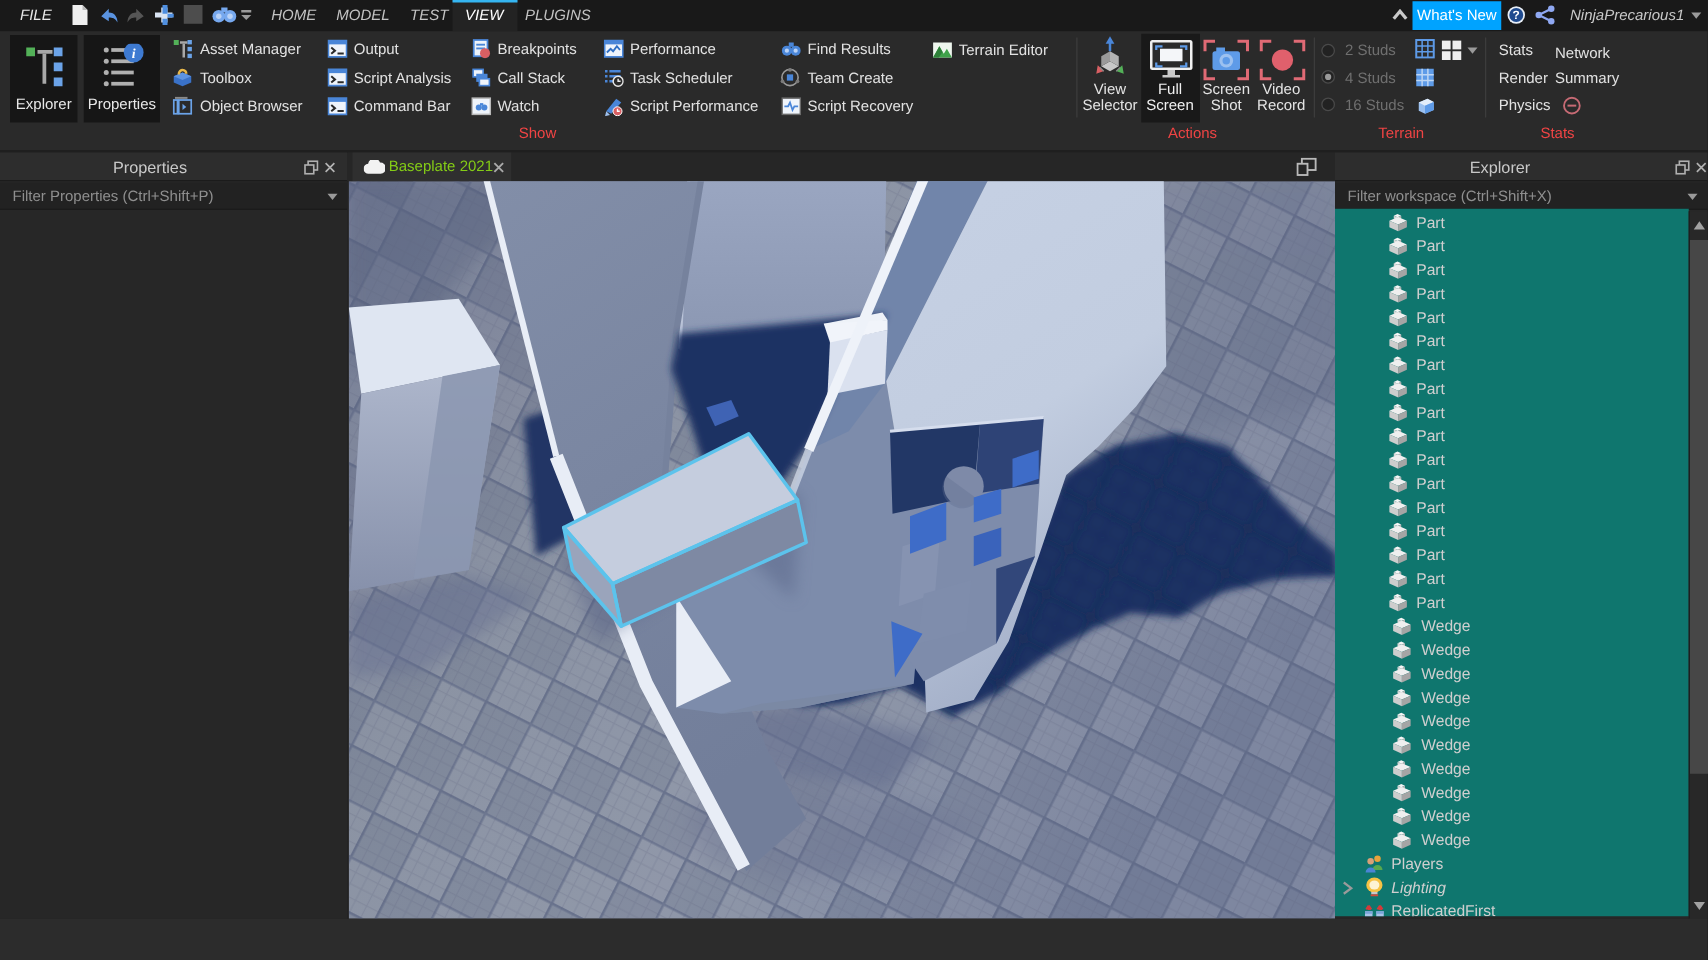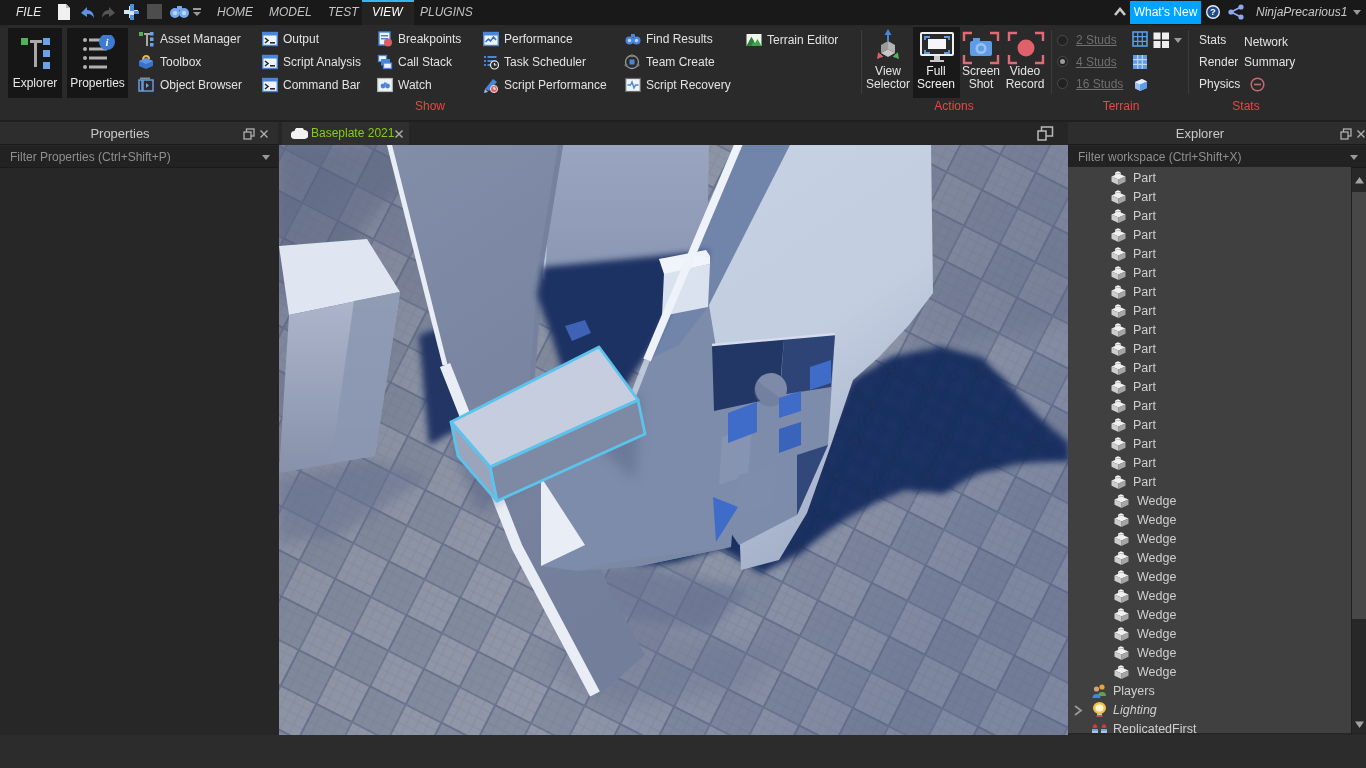--- a/index.html
+++ b/index.html
@@ -13,21 +13,21 @@
 .mtab{position:absolute;top:0;height:25px;line-height:25px;color:#c3c3c3;font-size:12px;font-style:italic;}
 .ticon{position:absolute;top:3px;}
 .rlabel{position:absolute;color:#e2e2e2;font-size:12px;line-height:14px;white-space:nowrap;}
 .glabel{position:absolute;color:#ef4444;font-size:12px;white-space:nowrap;transform:translateX(-50%);}
 .ricon{position:absolute;width:16px;height:16px;}
 .sep{position:absolute;top:5px;height:64px;width:1px;background:#3c3c3c;}
 .bigbtn{position:absolute;top:3px;height:70px;background:#161616;}
 .bigbtn .bl{position:absolute;bottom:4px;width:100%;text-align:center;color:#e8e8e8;font-size:12px;}
 .actlbl{position:absolute;text-align:center;color:#e4e4e4;font-size:12px;line-height:13px;white-space:pre-line;transform:translateX(-50%);}
 .radio{position:absolute;width:11px;height:11px;border-radius:50%;background:#222;border:1px solid #4a4a4a;}
-.radtxt{position:absolute;color:#6f6f6f;font-size:12px;white-space:nowrap;text-decoration:underline;}
+.radtxt{position:absolute;color:#6f6f6f;font-size:12px;white-space:nowrap;}
 .statxt{position:absolute;color:#e2e2e2;font-size:12px;white-space:nowrap;}
 .panel{position:absolute;top:0;background:#272727;}
 .phead{position:absolute;left:0;top:0;width:100%;height:23px;background:#2d2d2d;color:#c8c8c8;font-size:13px;text-align:center;line-height:23px;border-bottom:1px solid #1b1b1b;}
 .pfilter{position:absolute;left:0;top:24px;width:100%;height:22px;background:#222222;color:#8f8f8f;font-size:12px;line-height:22px;padding-left:10px;border-bottom:1px solid #1b1b1b;}
 .caret{position:absolute;width:0;height:0;border-left:4px solid transparent;border-right:4px solid transparent;border-top:5px solid #9a9a9a;}
 .trow{position:absolute;height:19px;color:#cfcfcf;font-size:12.5px;line-height:19px;white-space:nowrap;}
 </style>
 </head>
 <body>
 <div id="titlebar">
@@ -465,21 +465,21 @@
     <div class="phead" style="padding-right:34px;">Explorer</div>
     <svg class="abs" style="left:272px;top:6px;width:12px;height:12px;z-index:5;" viewBox="0 0 12 12">
         <rect x="3.5" y="1" width="7.5" height="7" fill="none" stroke="#b0b0b0" stroke-width="1.3"></rect>
         <rect x="1" y="4" width="7" height="7" fill="#2d2d2d" stroke="#b0b0b0" stroke-width="1.3"></rect>
       </svg>
     <svg class="abs" style="left:288px;top:7px;width:10px;height:10px;z-index:5;" viewBox="0 0 10 10">
         <path d="M1.5 1.5 L8.5 8.5 M8.5 1.5 L1.5 8.5" stroke="#b0b0b0" stroke-width="1.4"></path>
       </svg>
     <div class="pfilter">Filter workspace (Ctrl+Shift+X)</div>
     <div class="caret" style="right:8px;top:33px;"></div>
-    <div id="tree" style="position:absolute;left:0;top:45.0px;width:283px;height:566px;overflow:hidden;background:#404040;">
+    <div id="tree" style="position:absolute;left:0;top:45.0px;width:283px;height:566px;overflow:hidden;background:#0f766e;">
       <div class="trow" style="left:0;top:1.5px;width:283px;">
           <svg class="abs" style="left:42px;top:1px;" width="17" height="16" viewBox="0 0 17 16">
             <polygon points="5,2.5 8,1.2 11,2.5 8,3.8" fill="#f5f5f5"></polygon>
             <polygon points="5,2.5 8,3.8 8,6 5,4.8" fill="#d8d8d8"></polygon>
             <polygon points="11,2.5 8,3.8 8,6 11,4.8" fill="#b5b5b5"></polygon>
             <polygon points="1.5,6.5 8.5,3.6 15.5,6.5 8.5,9.5" fill="#efefef"></polygon>
             <polygon points="1.5,6.5 8.5,9.5 8.5,15 1.5,11.8" fill="#cdcdcd"></polygon>
             <polygon points="15.5,6.5 8.5,9.5 8.5,15 15.5,11.8" fill="#a5a5a5"></polygon>
           </svg>
           <span style="position:absolute;left:65px;top:0;">Part</span>

